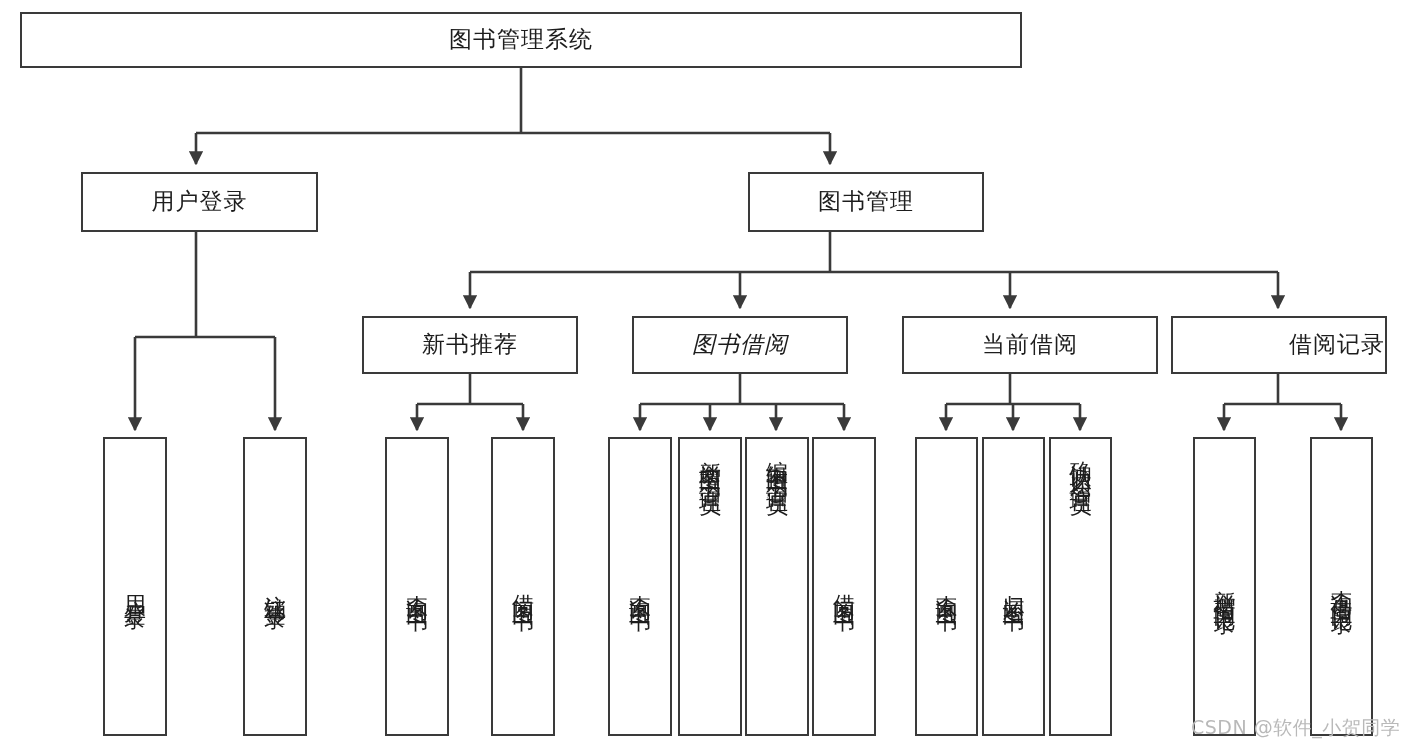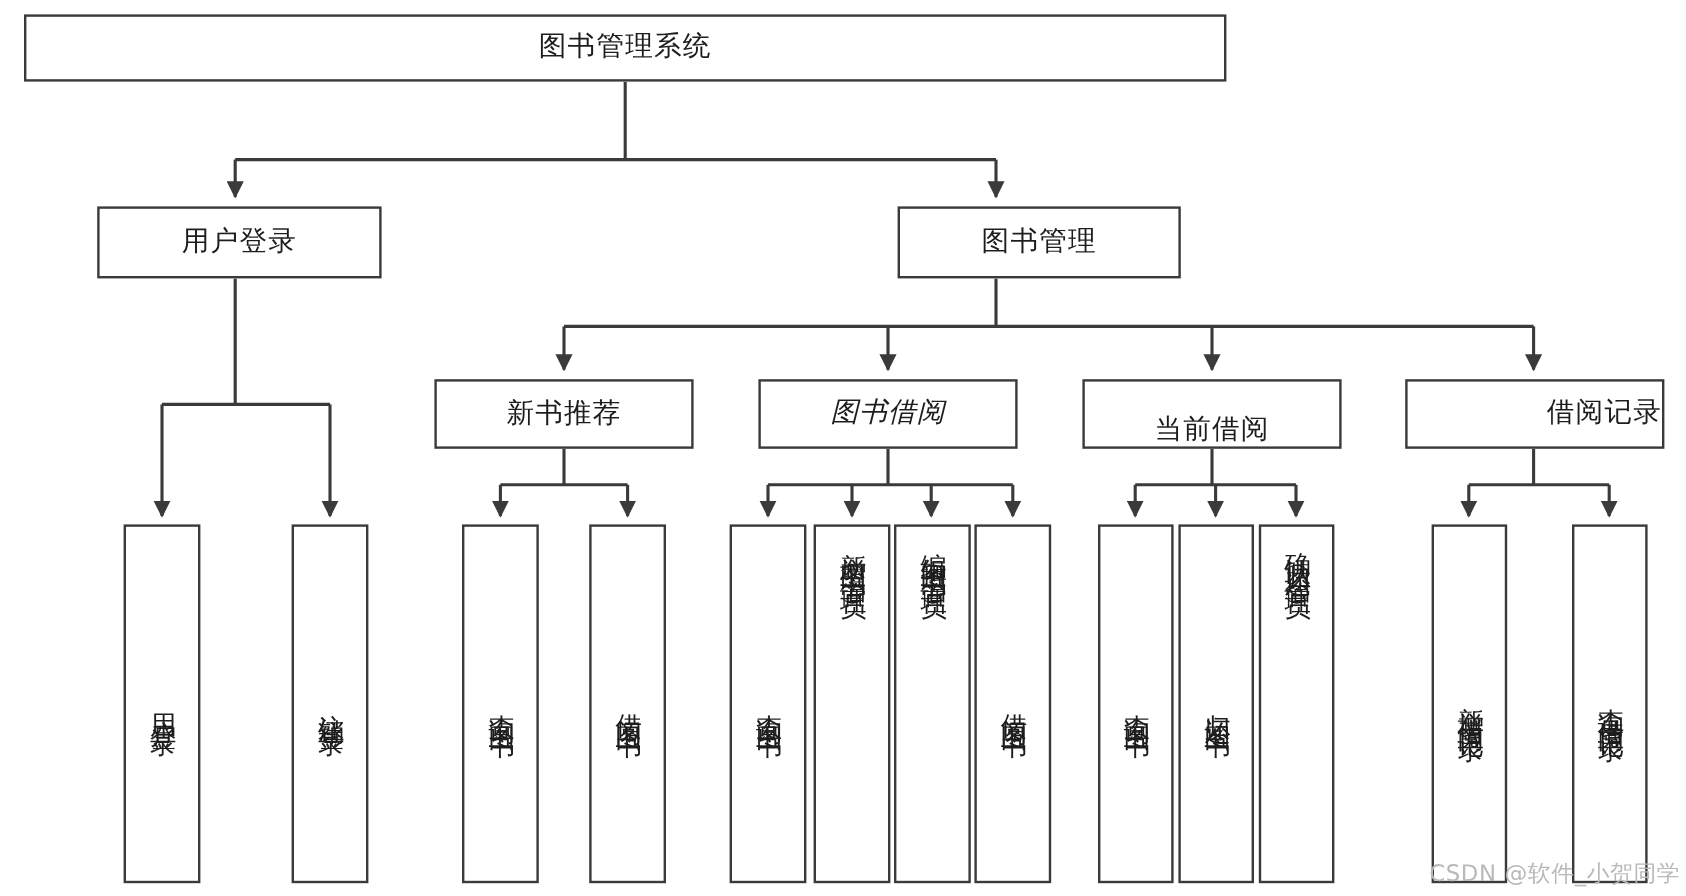--- a/index.html
+++ b/index.html
@@ -151,21 +151,21 @@
   </div>
 
   <div class="node horiz" style="left:362px; top:316px; width:216px; height:58px;font-family:Liberation Serif, serif;">
     <span class="node-label">新书推荐</span>
   </div>
 
   <div class="node horiz" style="left:632px; top:316px; width:216px; height:58px;font-style:italic;">
     <span class="node-label">图书借阅</span>
   </div>
 
-  <div class="node horiz" style="left:902px; top:316px; width:216px; height:58px;align-items:flex-end;">
+  <div class="node horiz" style="left:902px; top:316px; width:256px; height:58px;">
     <span class="node-label">当前借阅</span>
   </div>
 
   <div class="node horiz" style="left:1171px; top:316px; width:216px; height:58px;justify-content:flex-end;">
     <span class="node-label">借阅记录</span>
   </div>
 
   <div class="node vert centered" style="left:103px; top:437px; width:64px; height:299px;">
     <span class="node-label">用户登录</span>
   </div>

